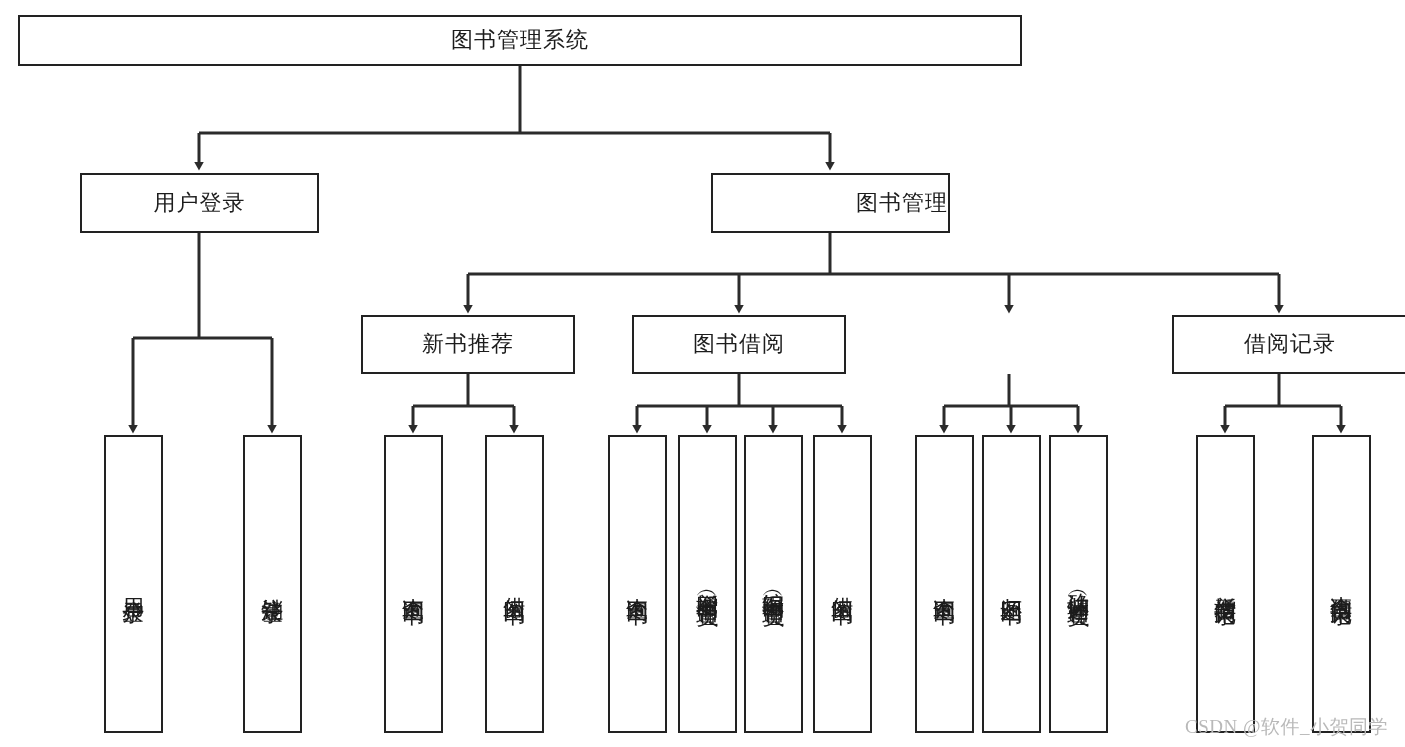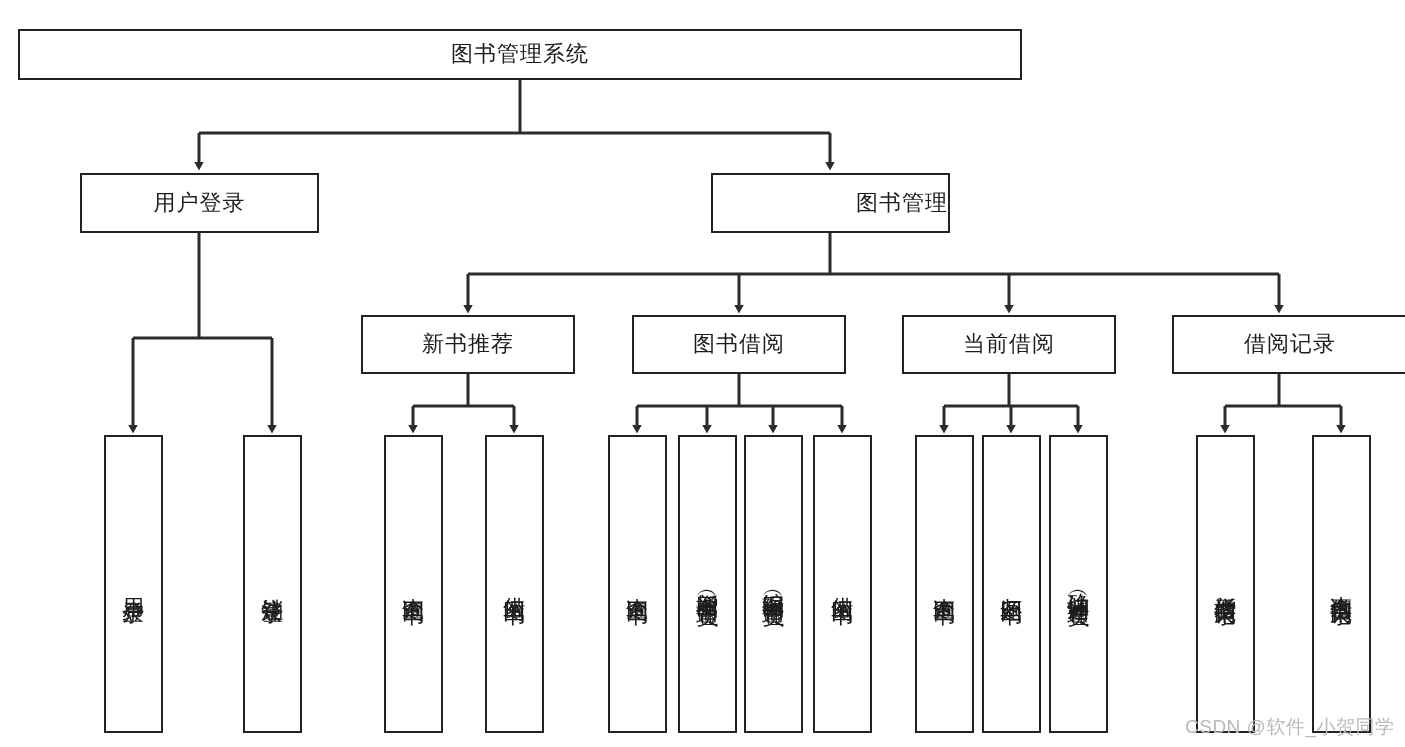--- a/index.html
+++ b/index.html
@@ -58,20 +58,21 @@
     display: block;
   }
   .watermark {
     position: absolute;
     left: 1185px;
     top: 714px;
     font-size: 19px;
     color: #b9b9b9;
     white-space: nowrap;
     letter-spacing: 0.5px;
+    font-family: Liberation Serif, serif;
   }
 </style>
 </head>
 <body>
 
 <div id="canvas">
 
   <svg id="edges" viewBox="0 0 1405 747" width="1405" height="747">
     <defs>
       <marker id="arrow" markerWidth="9" markerHeight="10" refX="1.5" refY="5" orient="auto" markerUnits="userSpaceOnUse">
@@ -115,39 +116,36 @@
       <path d="M1011,406 L1011,426" marker-end="url(#arrow)"></path>
       <path d="M1078,406 L1078,426" marker-end="url(#arrow)"></path>
 
       <path d="M1279,374 L1279,406"></path>
       <path d="M1225,406 L1341,406"></path>
       <path d="M1225,406 L1225,426" marker-end="url(#arrow)"></path>
       <path d="M1341,406 L1341,426" marker-end="url(#arrow)"></path>
     </g>
   </svg>
 
-  <div class="node root horizontal" style="left:18px; top:29px; width:1004px; height:51px;align-items:center;">
+  <div class="node root horizontal" style="left:18px; top:15px; width:1004px; height:51px;align-items:center;">
     <span>图书管理系统</span>
   </div>
 
   <div class="node horizontal" style="left:80px; top:173px; width:239px; height:60px;">
     <span>用户登录</span>
   </div>
   <div class="node horizontal" style="left:711px; top:173px; width:239px; height:60px;justify-content:flex-end;">
     <span>图书管理</span>
   </div>
 
   <div class="node horizontal" style="left:632px; top:315px; width:214px; height:59px;">
     <span>图书借阅</span>
   </div>
   <div class="node horizontal" style="left:361px; top:315px; width:214px; height:59px;">
     <span>新书推荐</span>
-  </div>
-  <div class="node horizontal" style="left:902px; top:315px; width:214px; height:59px;">
-    <span>当前借阅</span>
   </div>
   <div class="node horizontal" style="left:1172px; top:315px; width:236px; height:59px;">
     <span>借阅记录</span>
   </div>
 
   <div class="node vertical" style="left:104px; top:435px; width:59px; height:298px;">
     <span class="vtext">用户登录</span>
   </div>
   <div class="node vertical" style="left:243px; top:435px; width:59px; height:298px;">
     <span class="vtext">注销登录</span>

